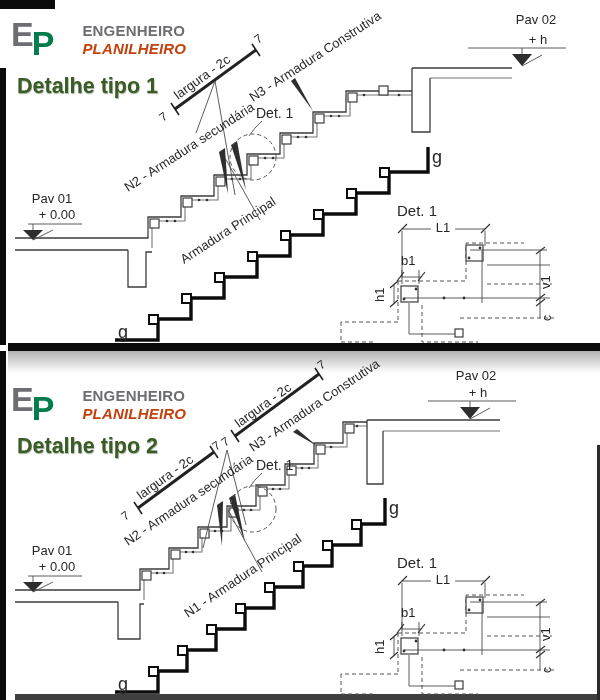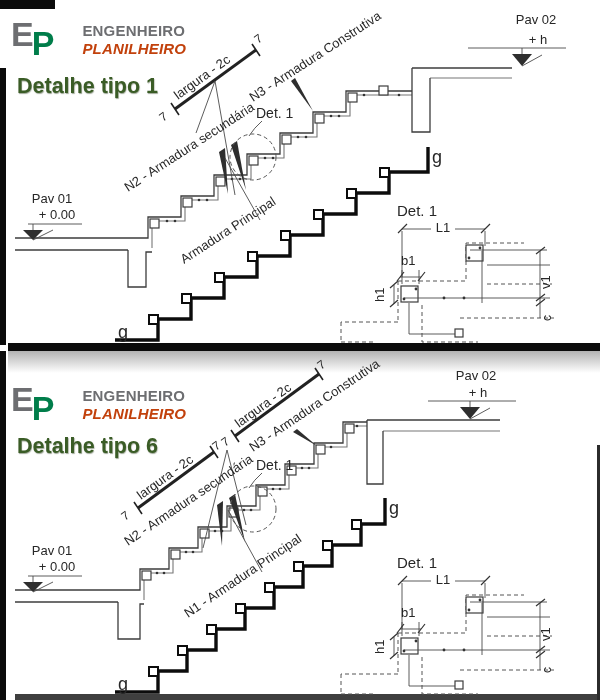--- a/index.html
+++ b/index.html
@@ -66,21 +66,21 @@
   <div class="ptitle" style="left:17px;top:74px">Detalhe tipo 1</div>
 
   <div class="logo" style="left:11px;top:382px">
     <span class="e">E</span>
       <span class="p">P</span>
     <span class="names">
       <span class="n1">ENGENHEIRO</span>
       <span class="n2">PLANILHEIRO</span>
     </span>
   </div>
-  <div class="ptitle" style="left:17px;top:434px">Detalhe tipo 6</div>
+  <div class="ptitle" style="left:17px;top:434px">Detalhe tipo 2</div>
 
   <svg width="600" height="700" viewBox="0 0 600 700">
 
     <g>
 
       <path class="ln" d="M15,238 H148 V217 H181 V196 H214 V175 H247 V154 H280 V133 H313 V112 H346 V91 H412"></path>
       <path class="ln2" d="M152,248 V221 H185 V200 H218 V179 H251 V158 H284 V137 H317 V116 H350 V95 H412"></path>
       <path class="ln" d="M15,250 H128"></path>
       <path class="ln" d="M128,250 V287 H146 V252 H152"></path>
       <path class="ln" d="M412,68 H512"></path>

